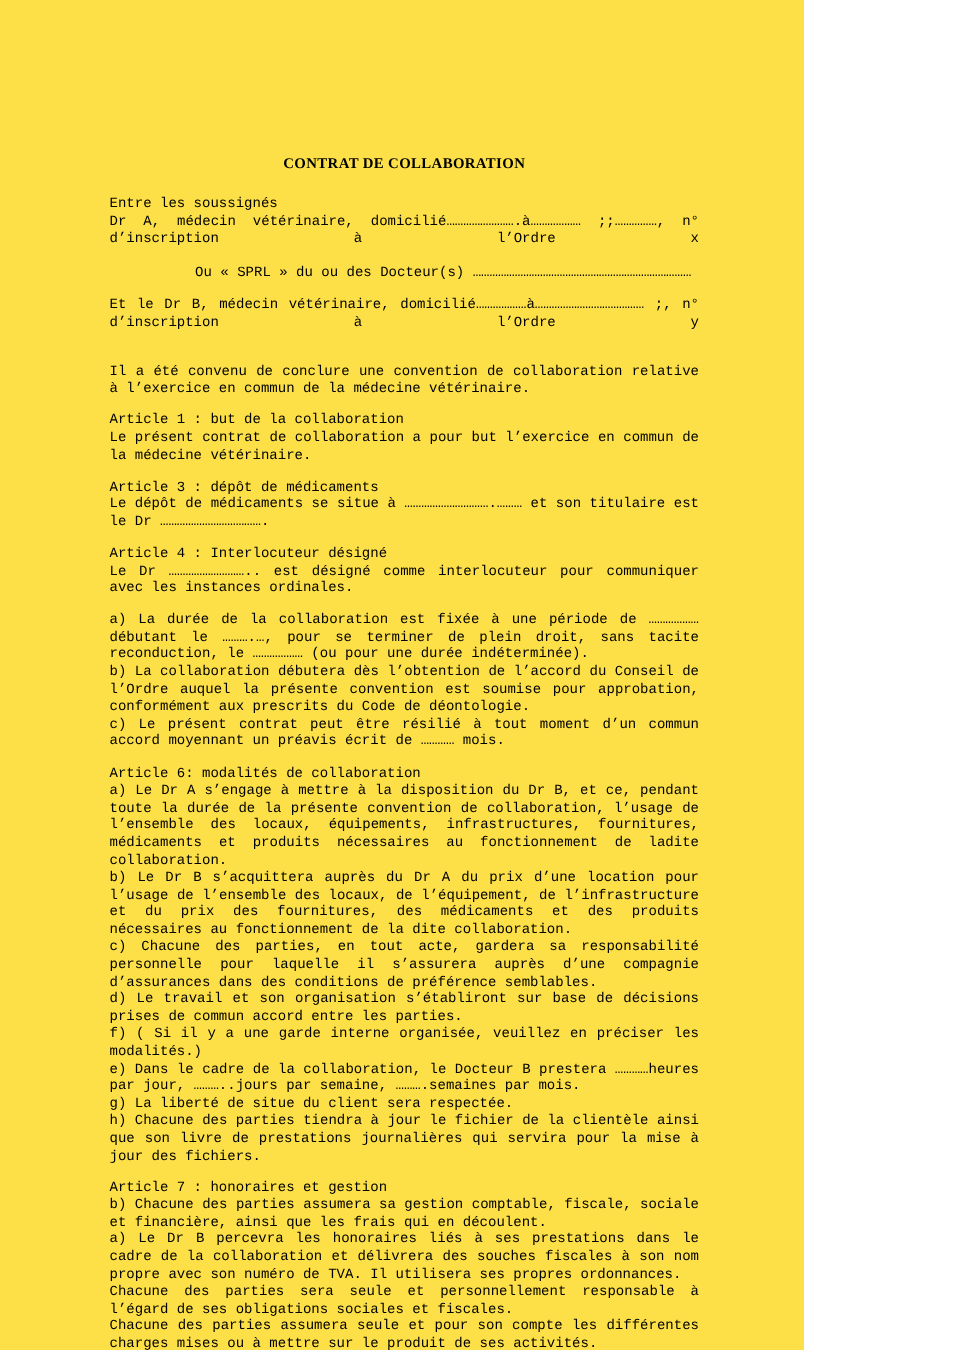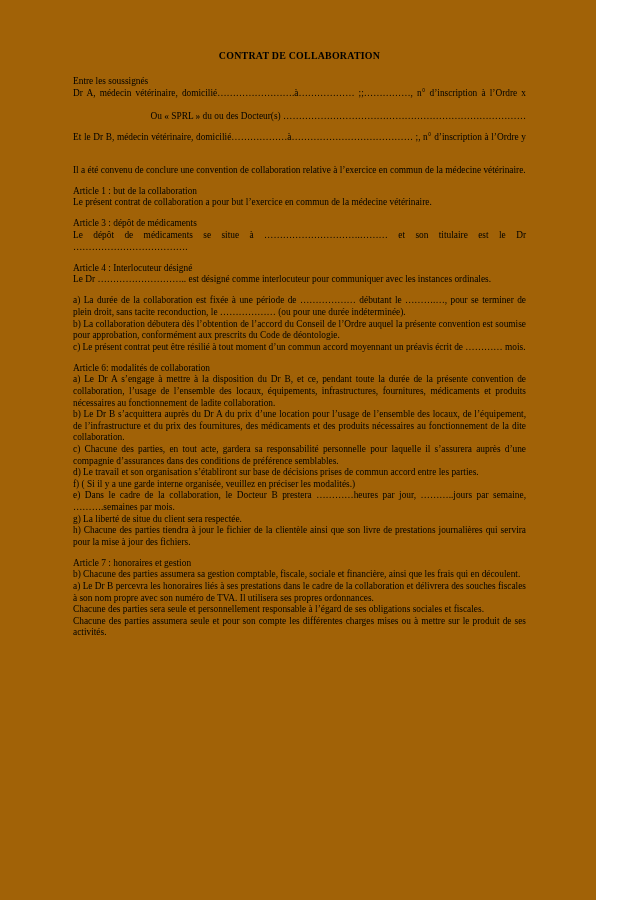--- a/index.html
+++ b/index.html
@@ -10,61 +10,62 @@
   body {
     width: 636px;
     height: 900px;
     overflow: hidden;
     font-family: "Liberation Serif", "DejaVu Serif", serif;
     color: #000000;
     -webkit-font-smoothing: antialiased;
   }
   .page {
     position: relative;
-    width: 596px;
+    width: 536px;
     height: 900px;
-    background: #a16207;
+    background: #fde047;
     box-sizing: border-box;
-    padding: 50px 70px 0 73px;
+    padding: 104px 70px 0 73px;
   }
   .doc-title {
     text-align: center;
     font-weight: bold;
     font-size: 9.9px;
     letter-spacing: 0.25px;
     margin: 0 0 14px 0;
     line-height: 12px;
   }
   .block {
     font-size: 9.35px;
     line-height: 11.6px;
     text-align: justify;
     text-justify: inter-word;
     margin: 0 0 9.5px 0;
     hyphens: none;
+    font-family: Liberation Mono, monospace;
   }
   .line {
     display: block;
     text-align: left;
   }
   .para {
     display: block;
     text-align: justify;
     text-justify: inter-word;
   }
   
   .para.stretch:after {
     content: "";
     display: inline-block;
     width: 100%;
     height: 0;
   }
   .indent-sub {
     display: block;
-    text-align: right;
+    text-align: center;
     padding-left: 52px;
   }
 </style>
 </head>
 <body>
 
 <div class="page">
 
   <div class="doc-title">CONTRAT DE COLLABORATION</div>
 

